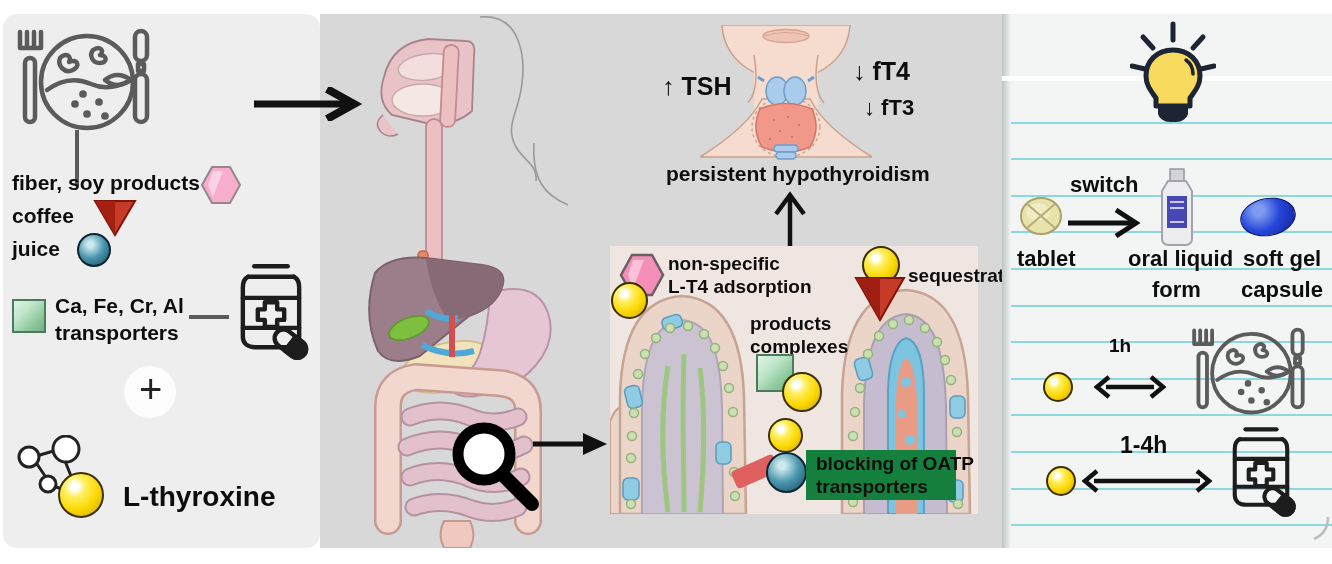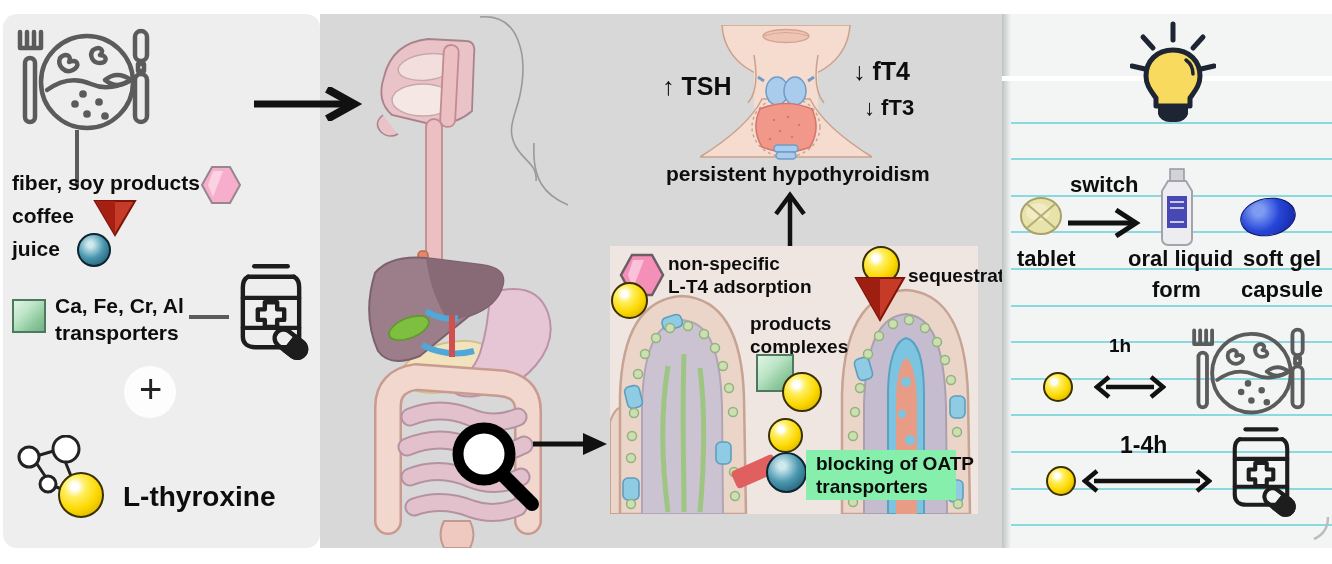--- a/index.html
+++ b/index.html
@@ -11,21 +11,21 @@
   .panel{position:absolute;top:14px;height:534px;}
   #left-panel{left:3px;width:317px;background:#eeeeee;border-radius:14px;}
   #middle-panel{left:320px;width:682px;background:#d8d8d8;}
   #right-panel{left:1002px;width:330px;background:#f3f5f5;}
   .yball{position:absolute;border-radius:50%;box-sizing:border-box;border:2.5px solid #3a3000;
          background:radial-gradient(circle at 35% 30%, #ffffff 0 9%, #ffef60 26%, #fcd800 58%, #c9a300 100%);}
   .tball{position:absolute;border-radius:50%;box-sizing:border-box;border:2px solid #0c2530;
          background:radial-gradient(circle at 38% 32%, #cfe9ee 0 10%, #4b98b0 48%, #16485e 100%);}
   .gsq{position:absolute;box-sizing:border-box;border:2px solid #4d7a5f;
        background:linear-gradient(135deg,#e2f3e6 0%,#bce5c6 38%,#8cc79c 72%,#74b087 100%);}
-  .inset-label-box{position:absolute;background:#86efac;}
+  .inset-label-box{position:absolute;background:#15803d;}
   .notebook-line-overlay{position:absolute;left:1002px;top:87px;width:330px;height:461px;
        background:repeating-linear-gradient(180deg, rgba(0,0,0,0) 0px, rgba(0,0,0,0) 34.6px, #8bd8de 34.6px, #8bd8de 36.6px);}
 </style>
 </head>
 <body>
 
 <div id="root">
 
   <svg width="0" height="0" style="position:absolute">
     <defs>

